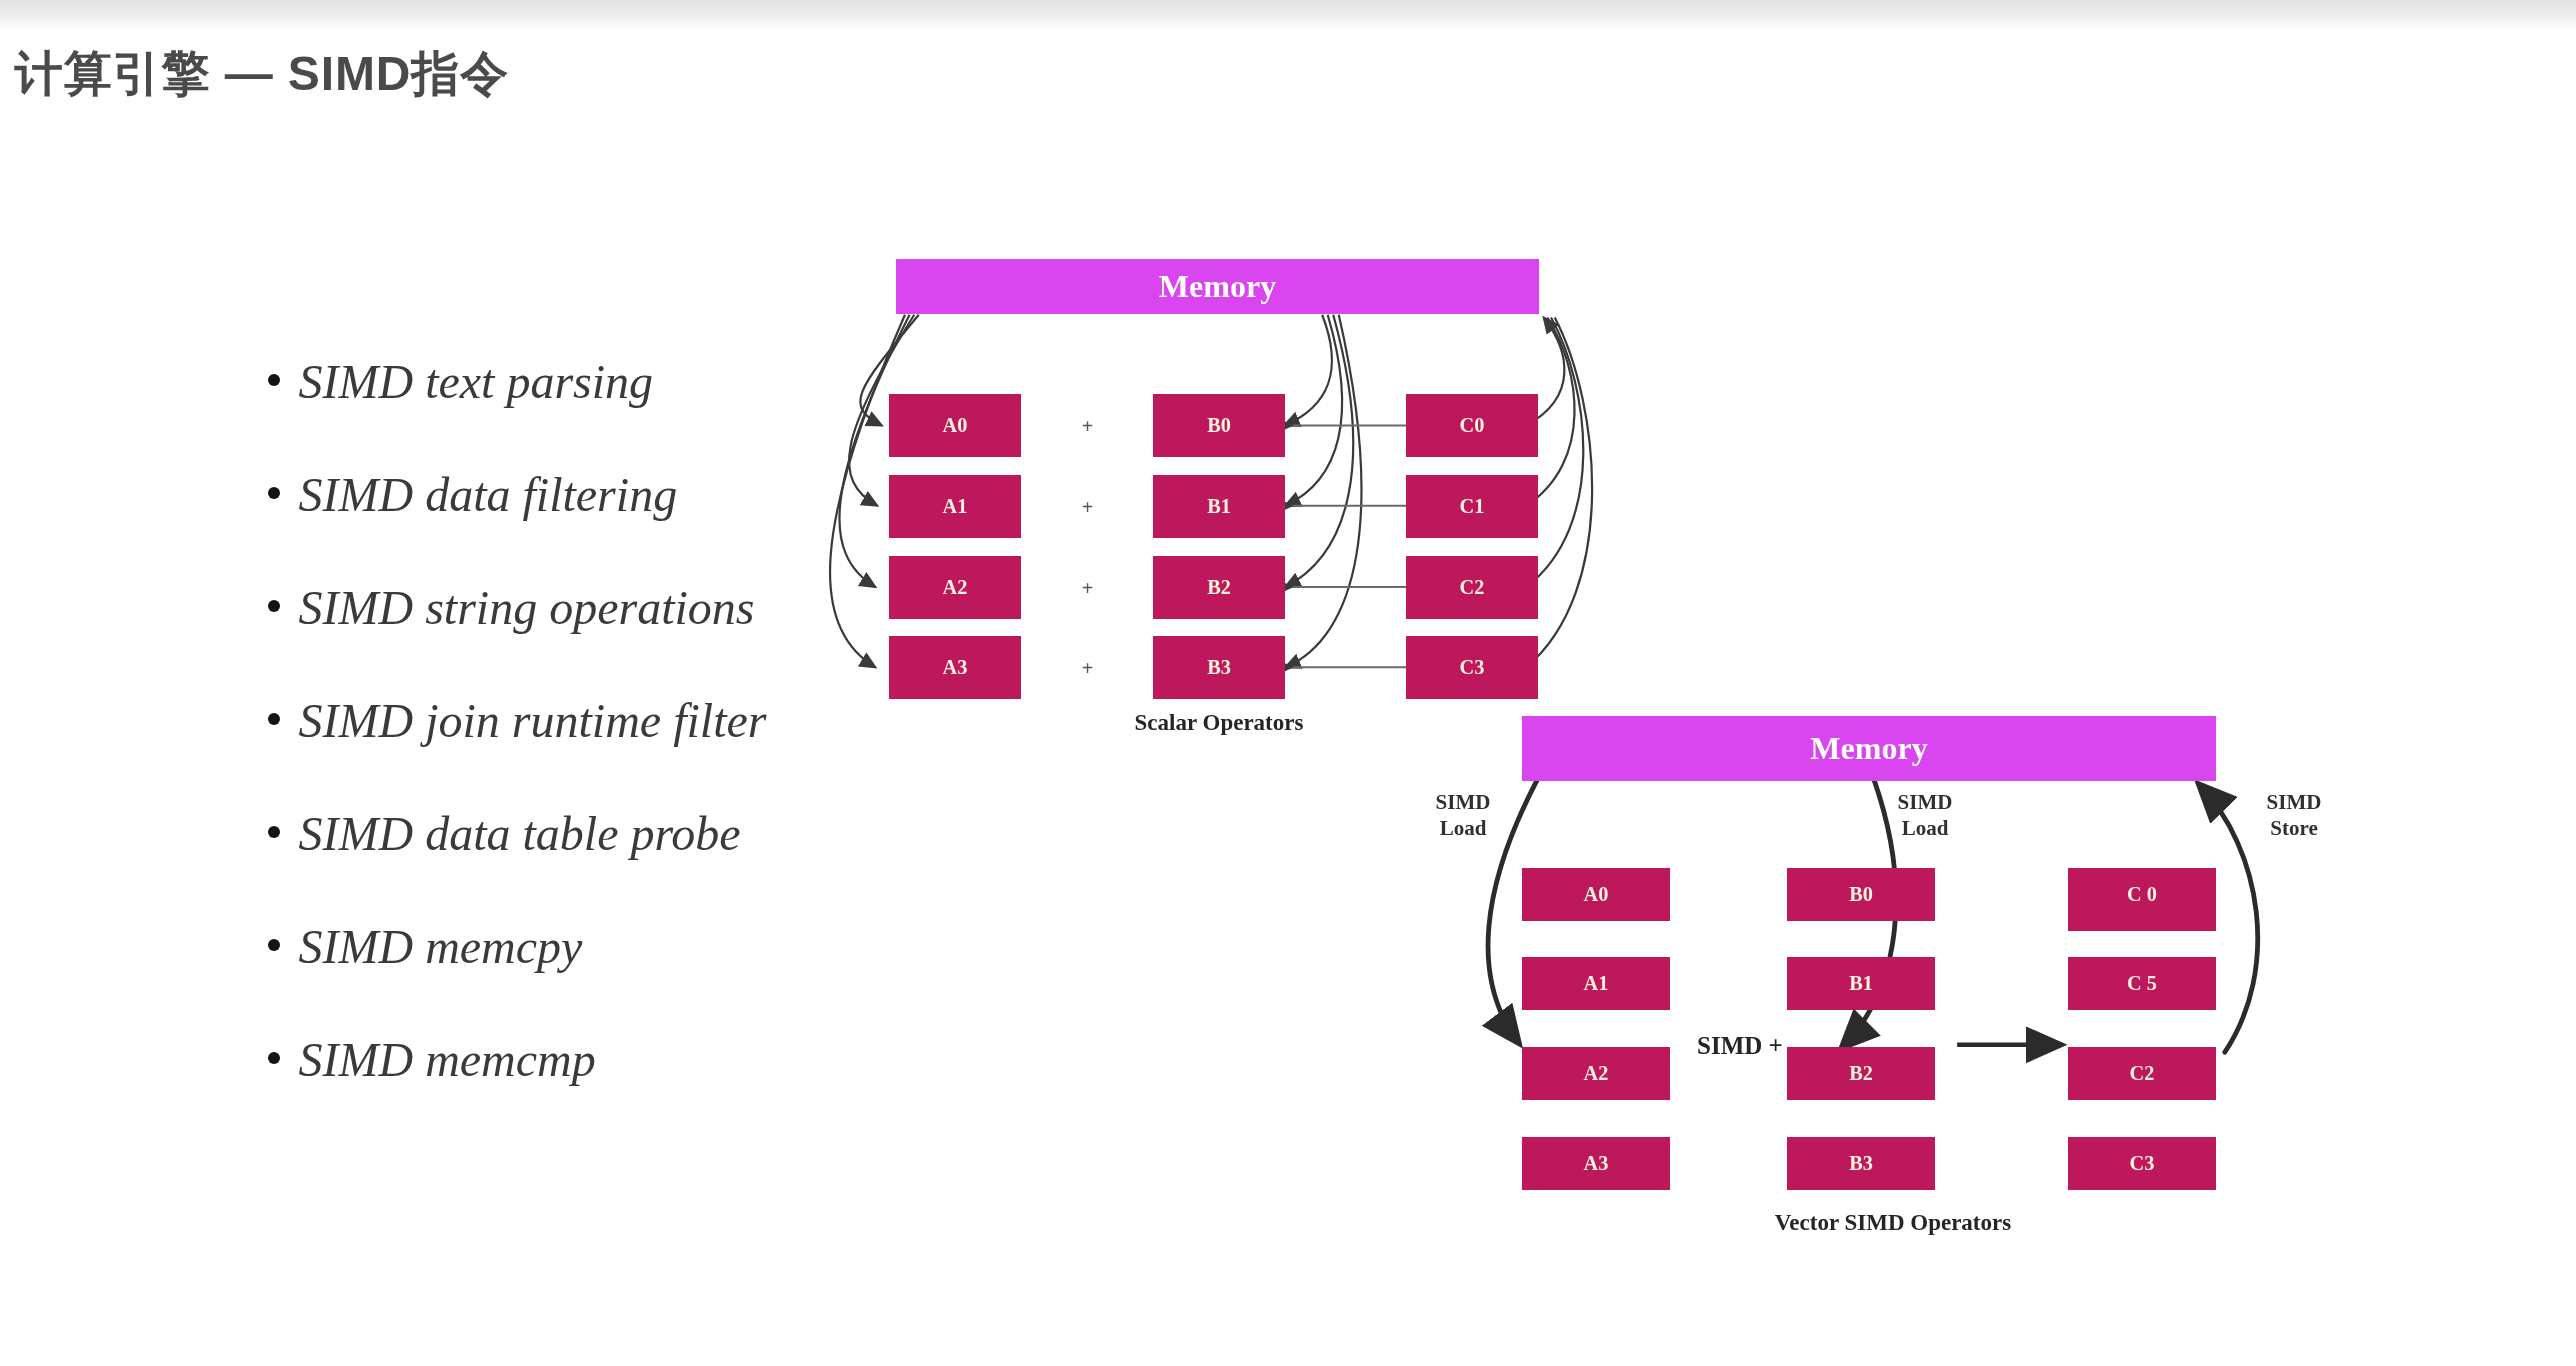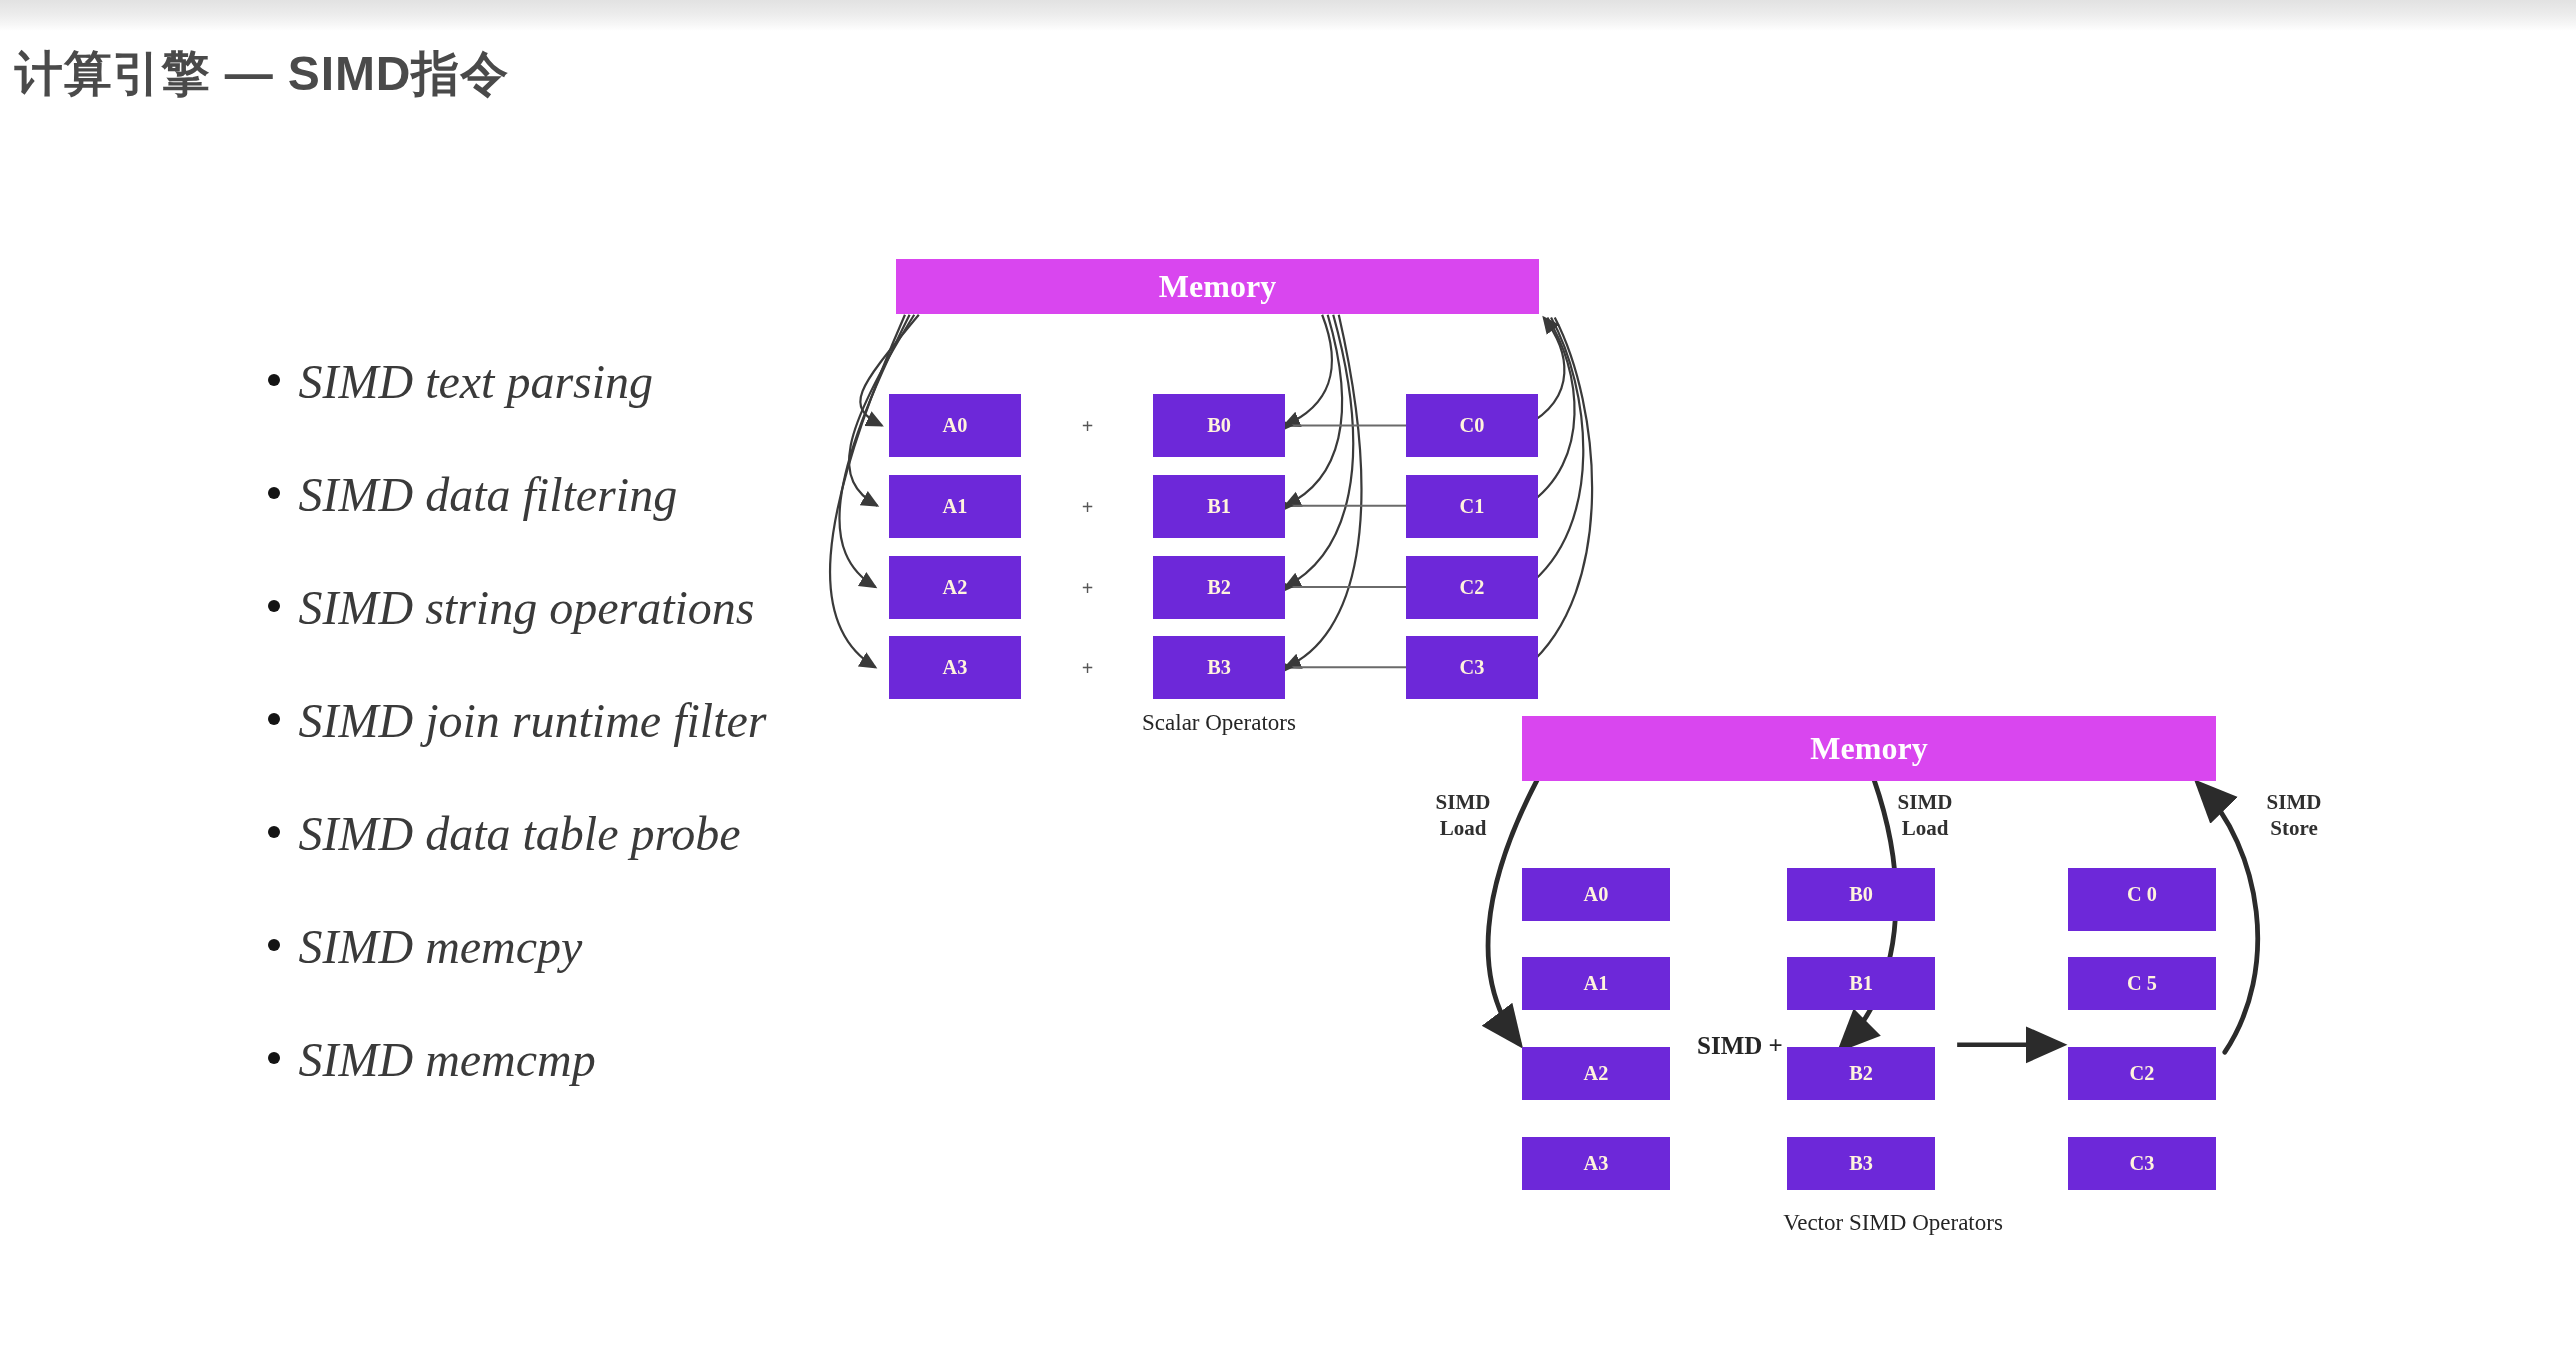--- a/index.html
+++ b/index.html
@@ -72,38 +72,38 @@
     background: #d946ef;
     color: #ffffff;
     font-weight: bold;
     font-size: 32px;
     text-align: center;
     font-family: "Liberation Serif", "DejaVu Serif", serif;
   }
   .mem-bar span { display: block; }
   .cell {
     position: absolute;
-    background: #6d28d9;
+    background: #be185d;
     color: #fff3dd;
     font-weight: bold;
     text-align: center;
     font-family: "Liberation Serif", "DejaVu Serif", serif;
   }
   .plus-sign {
     position: absolute;
     color: #565656;
     font-size: 20.3px;
     font-weight: bold;
     text-align: center;
     font-family: "Liberation Serif", "DejaVu Serif", serif;
   }
   .caption {
     position: absolute;
     color: #252525;
-    font-weight: normal;
+    font-weight: bold;
     font-family: "Liberation Serif", "DejaVu Serif", serif;
     text-align: center;
     white-space: nowrap;
   }
   .side-label {
     position: absolute;
     color: #303030;
     font-weight: bold;
     font-size: 21px;
     line-height: 26px;

